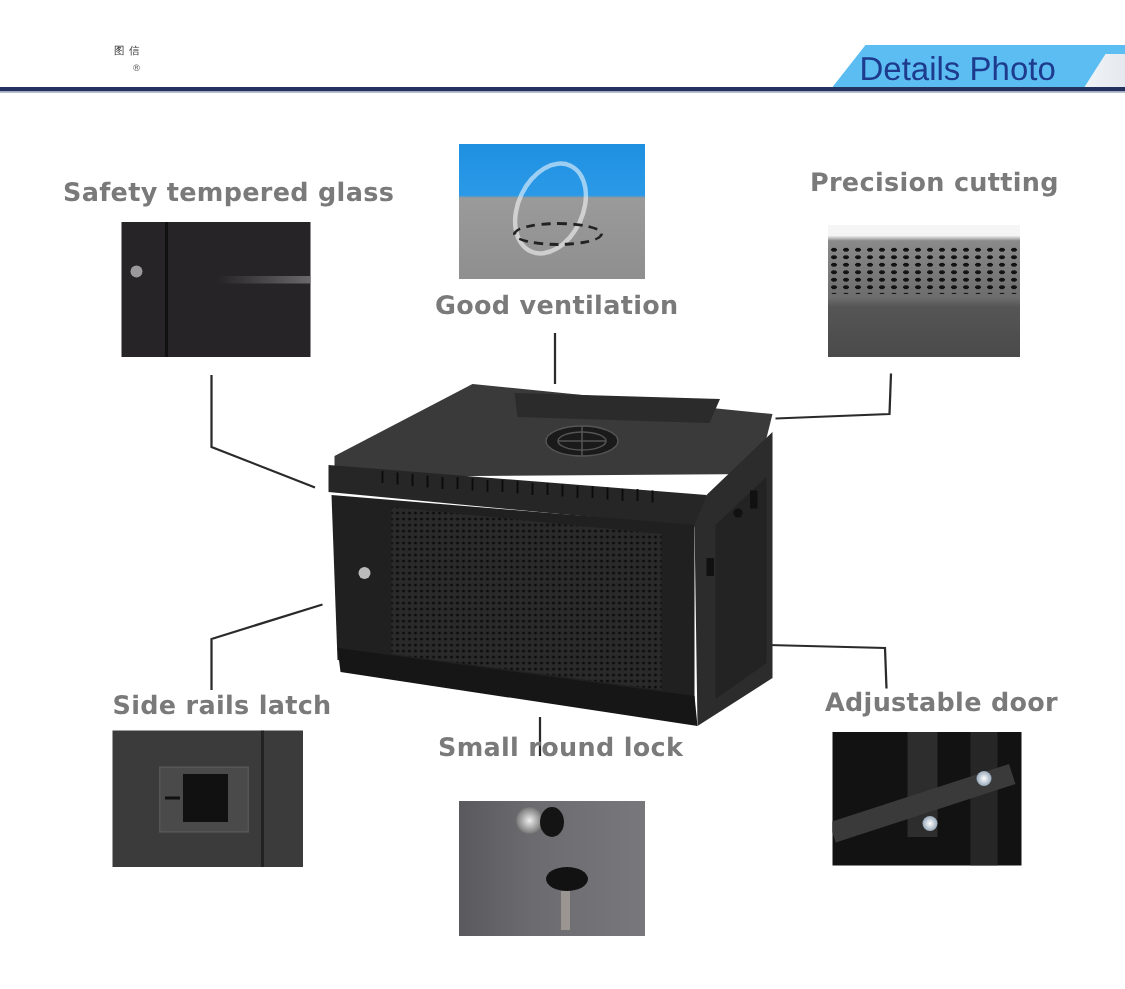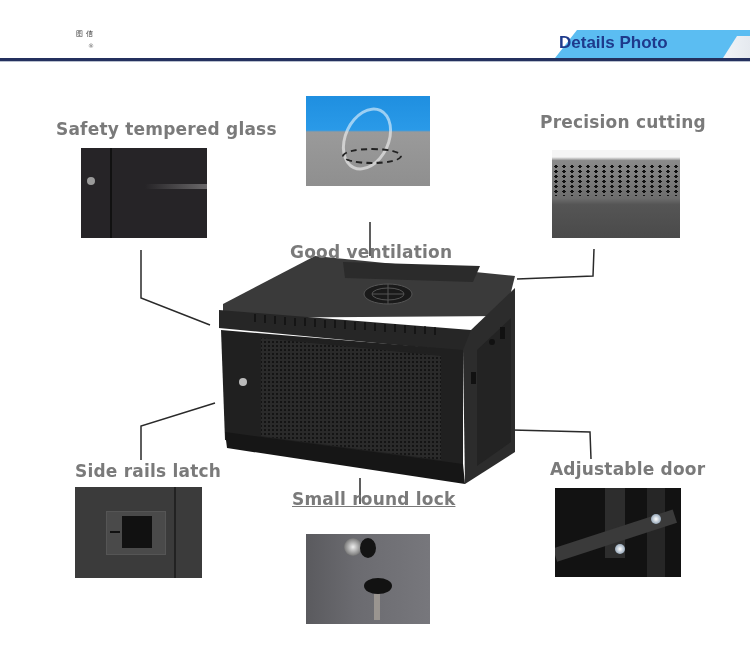--- a/index.html
+++ b/index.html
@@ -8,21 +8,21 @@
   
   .header{left:0;top:0;width:750px;height:62px;}
   .logo{left:6px;top:32px;width:100px;height:28px;}
   .logo-main{position:absolute;left:0;top:2px;font-family:"Liberation Sans",sans-serif;font-style:italic;font-weight:bold;font-size:22px;letter-spacing:-0.5px;color:#111;white-space:nowrap;}
   .logo-main .t{color:#d8151b;font-size:26px;}
   .logo-cn{position:absolute;left:40px;top:-3px;font-size:7px;color:#333;letter-spacing:3px;padding-left:30px;}
   .logo-reg{position:absolute;left:82px;top:10px;font-size:6px;color:#666;}
   .banner{left:555px;top:30px;width:200px;height:28px;}
   .banner-shape{position:absolute;left:0;top:0;width:200px;height:28px;background:#5bbdf2;clip-path:polygon(22px 0,200px 0,200px 28px,0 28px);}
   .banner-tail{position:absolute;left:168px;top:6px;width:30px;height:22px;background:linear-gradient(90deg,#f0f4f8,#e4e8ee);clip-path:polygon(14px 0,30px 0,30px 22px,0 22px);}
-  .banner-text{position:absolute;left:4px;top:3px;font-family:"Liberation Sans",sans-serif;font-weight:bold;font-size:17px;color:#1e3a8c;white-space:nowrap;}
+  .banner-text{position:absolute;left:18px;top:3px;font-family:"Liberation Sans",sans-serif;font-weight:normal;font-size:22px;color:#1e3a8c;white-space:nowrap;}
   .rule{left:0;top:58px;width:750px;height:3px;background:#24305e;}
   .rule2{left:0;top:61px;width:750px;height:1px;background:#b9c0cf;}
   
   .label{font-weight:bold;font-size:17px;color:#7a7a7a;white-space:nowrap;font-family:"DejaVu Sans",sans-serif;letter-spacing:0.2px;}
   
   .photo{overflow:hidden;}
   
   svg.lines{position:absolute;left:0;top:0;}
 </style>
 </head>
@@ -98,47 +98,47 @@
 
   <polygon points="10,180 248,212 250,232 12,196" fill="#161616"></polygon>
 
   <polygon points="256,78 300,36 300,200 250,232 248,98" fill="#2c2c2c"></polygon>
   <polygon points="262,98 296,66 296,190 262,214" fill="#232323"></polygon>
   <rect x="285" y="75" width="5" height="12" fill="#111"></rect>
   <rect x="256" y="120" width="5" height="12" fill="#111"></rect>
   <circle cx="277" cy="90" r="3" fill="#111"></circle>
 </svg>
 
-<div class="abs label" style="left:56px;top:119px;">Safety tempered glass</div>
+<div class="abs label" style="left:42px;top:119px;">Safety tempered glass</div>
 <div class="abs photo" style="left:81px;top:148px;width:126px;height:90px;background:#262427;">
   <div class="abs" style="left:29px;top:0;width:2px;height:90px;background:#111;"></div>
   <div class="abs" style="left:6px;top:29px;width:8px;height:8px;border-radius:50%;background:#9a9a9a;"></div>
   <div class="abs" style="left:64px;top:36px;width:62px;height:5px;background:linear-gradient(90deg,rgba(120,120,120,0),#6a686a);"></div>
 </div>
 
 <div class="abs photo" style="left:306px;top:96px;width:124px;height:90px;background:linear-gradient(180deg,#1f8fe0 0%,#2a9ae8 38%,#9a9a9a 40%,#8f8f8f 100%);">
   <div class="abs" style="left:38px;top:10px;width:40px;height:60px;border-radius:50%;border:3px solid rgba(255,255,255,0.55);transform:rotate(25deg);"></div>
   <div class="abs" style="left:36px;top:52px;width:56px;height:12px;border-radius:50%;border:2px dashed #222;"></div>
 </div>
-<div class="abs label" style="left:290px;top:194px;margin-top:48px;">Good ventilation</div>
+<div class="abs label" style="left:290px;top:194px;">Good ventilation</div>
 
 <div class="abs label" style="left:540px;top:112px;">Precision cutting</div>
 <div class="abs photo" style="left:552px;top:150px;width:128px;height:88px;background:linear-gradient(180deg,#f5f5f5 0%,#f5f5f5 8%,#8a8a8a 12%,#6d6d6d 55%,#555 62%,#4a4a4a 100%);">
   <div class="abs" style="left:0;top:14px;width:128px;height:32px;background-image:radial-gradient(ellipse 3px 1.5px at center,#111 70%,transparent 75%);background-size:8px 5px;"></div>
 </div>
 
 <div class="abs label" style="left:75px;top:461px;">Side rails latch</div>
 <div class="abs photo" style="left:75px;top:487px;width:127px;height:91px;background:#3b3b3b;">
   <div class="abs" style="left:99px;top:0;width:2px;height:91px;background:#222;"></div>
   <div class="abs" style="left:31px;top:24px;width:58px;height:42px;background:#4a4a4a;border:1px solid #555;"></div>
   <div class="abs" style="left:47px;top:29px;width:30px;height:32px;background:#111;"></div>
   <div class="abs" style="left:35px;top:44px;width:10px;height:2px;background:#111;"></div>
 </div>
 
-<div class="abs label" style="left:292px;top:489px;text-decoration:underline;">Small round lock</div>
+<div class="abs label" style="left:292px;top:489px;">Small round lock</div>
 <div class="abs photo" style="left:306px;top:534px;width:124px;height:90px;background:linear-gradient(90deg,#5a5a5e,#6b6b70 40%,#77777c);">
   <div class="abs" style="left:38px;top:4px;width:18px;height:18px;border-radius:50%;background:radial-gradient(circle,#eee,#888 60%,#333);"></div>
   <div class="abs" style="left:54px;top:4px;width:16px;height:20px;border-radius:50%;background:#141414;"></div>
   <div class="abs" style="left:58px;top:44px;width:28px;height:16px;border-radius:50%;background:#121212;"></div>
   <div class="abs" style="left:68px;top:60px;width:6px;height:26px;background:#9a9590;"></div>
 </div>
 
 <div class="abs label" style="left:550px;top:459px;">Adjustable door</div>
 <div class="abs photo" style="left:555px;top:488px;width:126px;height:89px;background:#121212;">
   <div class="abs" style="left:50px;top:0;width:20px;height:70px;background:#2d2d2d;"></div>

